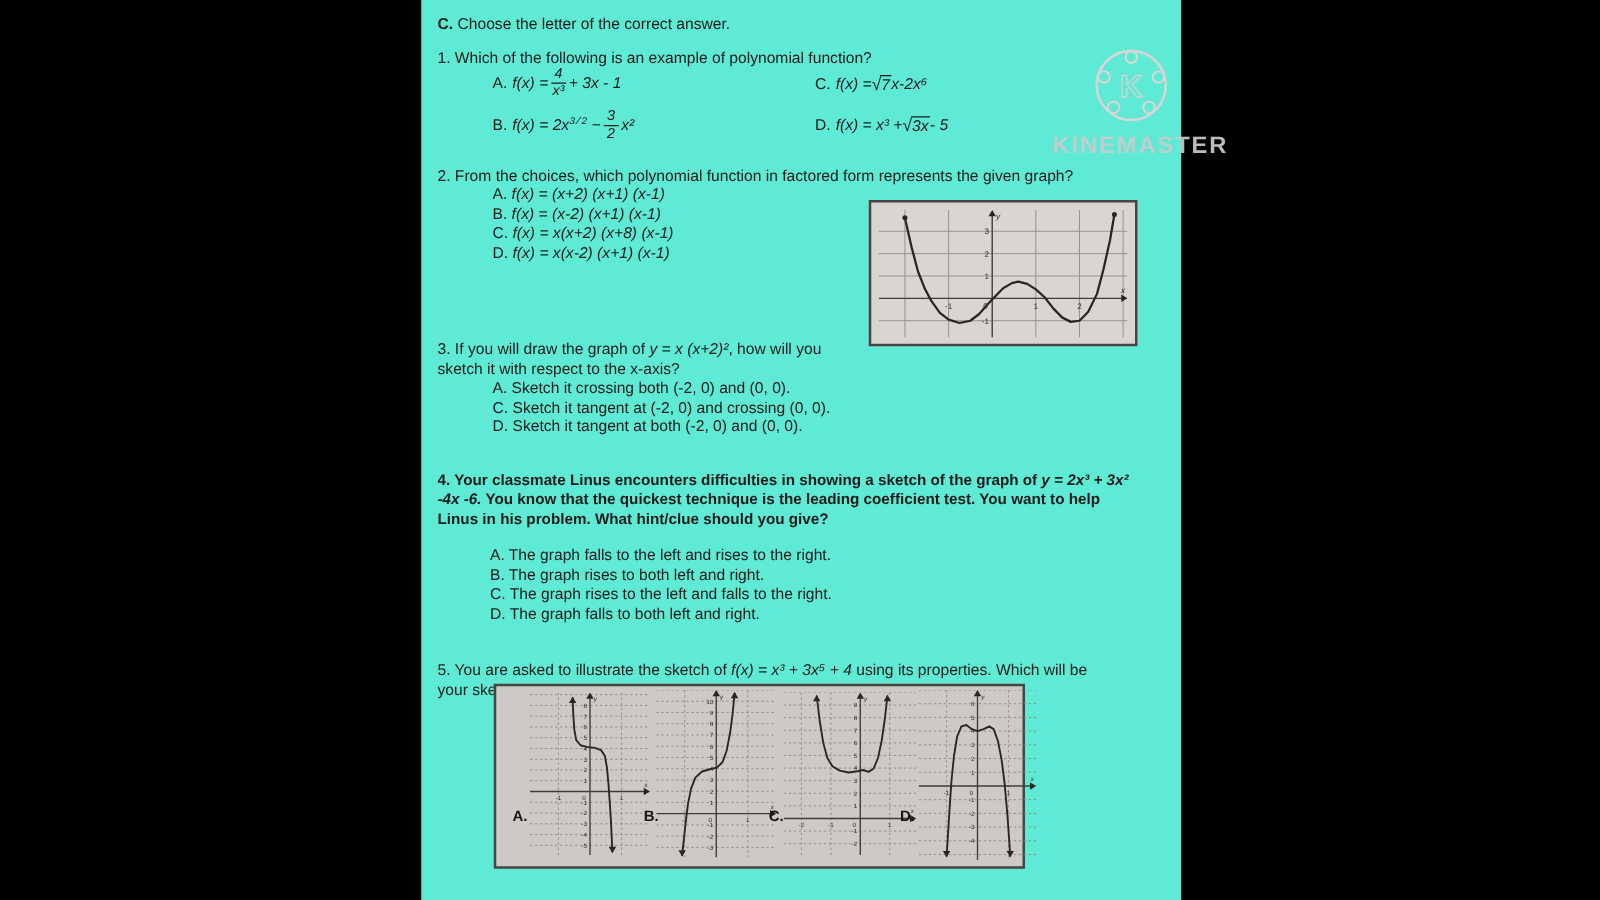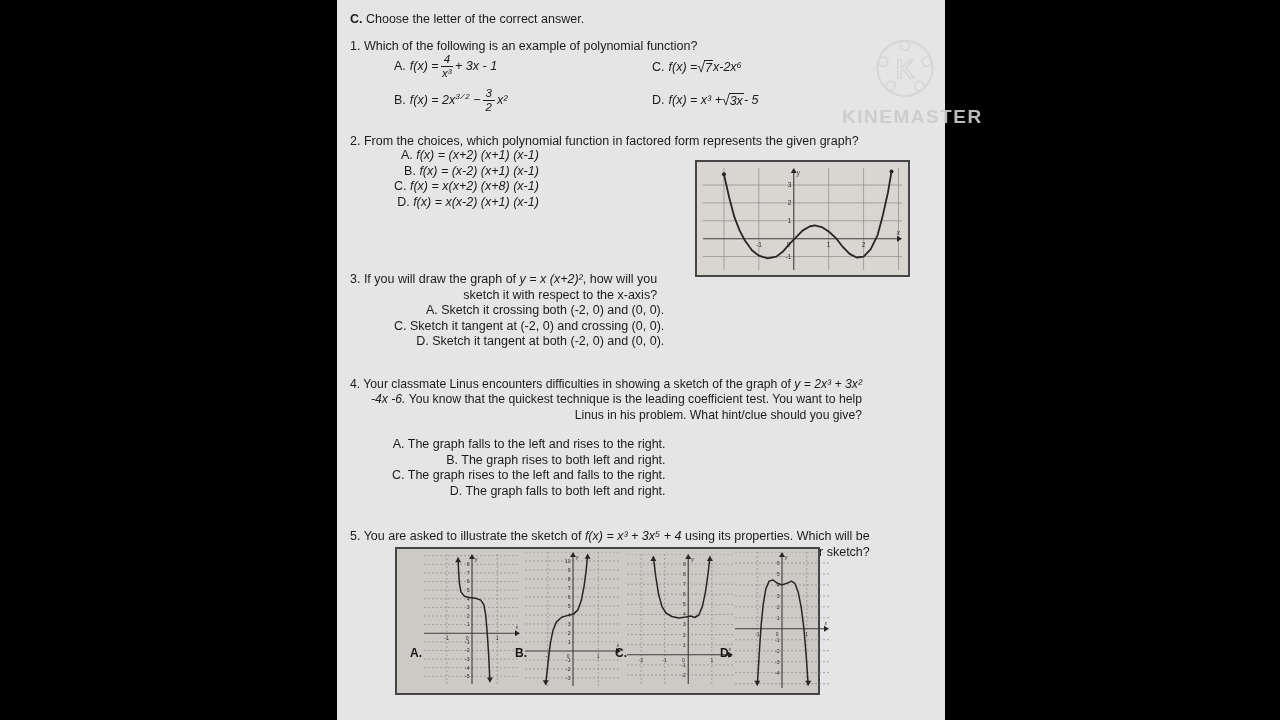--- a/index.html
+++ b/index.html
@@ -1,24 +1,24 @@
 <!DOCTYPE html>
 <html><head>
 <meta charset="utf-8">
 <style>
   html,body{margin:0;padding:0;background:#000;}
   .stage{position:relative;width:1280px;height:720px;background:#000;overflow:hidden;
          font-family:"Liberation Sans",sans-serif;color:#1b1b1b;}
-  .page{position:absolute;left:337px;top:0;width:608px;height:720px;background:#e5e5e5;overflow:hidden;}
+  .page{position:absolute;left:337px;top:0;width:608px;height:720px;background:#5eead4;overflow:hidden;}
   .abs{position:absolute;white-space:nowrap;}
   .txt{font-size:12.5px;}
   .b{font-weight:bold;}
   .i{font-style:italic;}
-  .lines>div{line-height:15.5px;font-size:12.5px;white-space:nowrap;text-align:right;}
-  .q4lines>div{line-height:15.3px;font-size:12.2px;}
+  .lines>div{line-height:15.5px;font-size:12.5px;white-space:nowrap;}
+  .q4lines>div{line-height:15.3px;font-size:12.2px;font-weight:bold;}
   .mrow{position:absolute;display:flex;align-items:center;font-size:12.5px;white-space:nowrap;}
   .mrow .lbl{margin-right:4px;}
   .frac{display:inline-flex;flex-direction:column;align-items:center;font-size:11.5px;line-height:1.1;
         font-style:italic;margin:0 2px;}
   .frac .num{display:block;border-bottom:1.2px solid #1b1b1b;padding:0 3px;}
   .frac .den{display:block;padding:0 1px;}
   sup.exp{font-size:8px;font-style:italic;vertical-align:super;line-height:0;font-family:Liberation Mono, monospace;}
   .sqrt-sign{font-style:normal;font-size:14px;}
   .radicand{display:inline-block;border-top:1.3px solid #1b1b1b;line-height:1.15;margin-left:-1px;padding:0 1px;}
   .graphbox{position:absolute;left:358px;top:160px;width:215px;height:117px;background:#d9d6d2;

